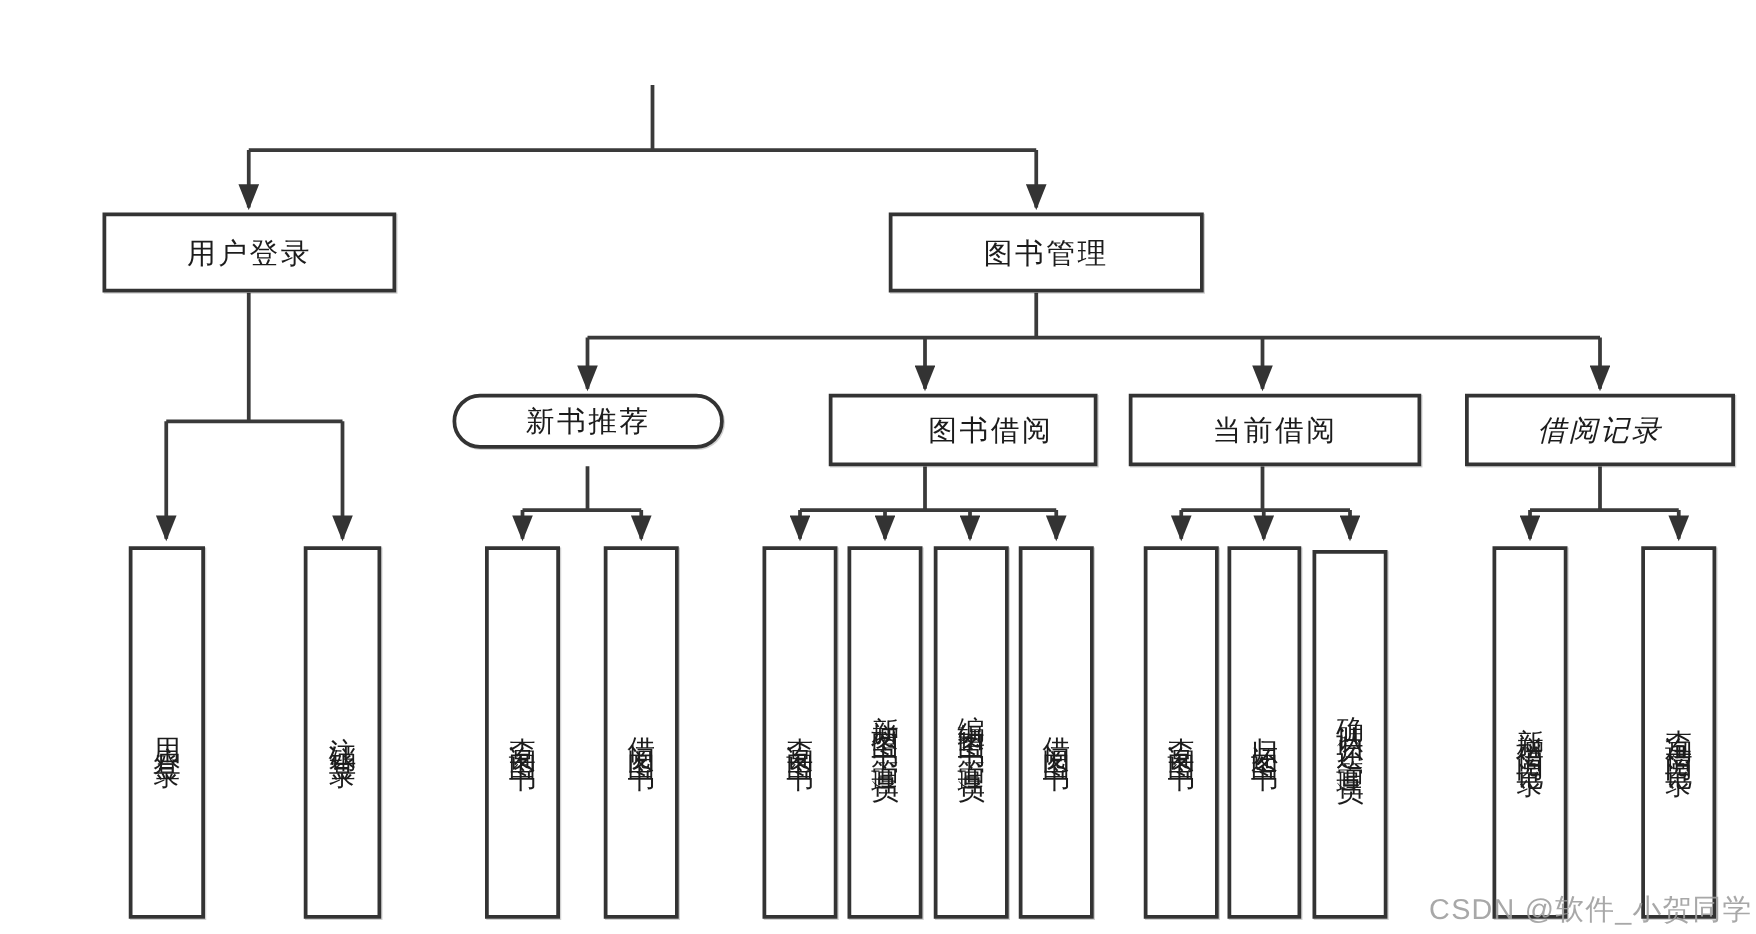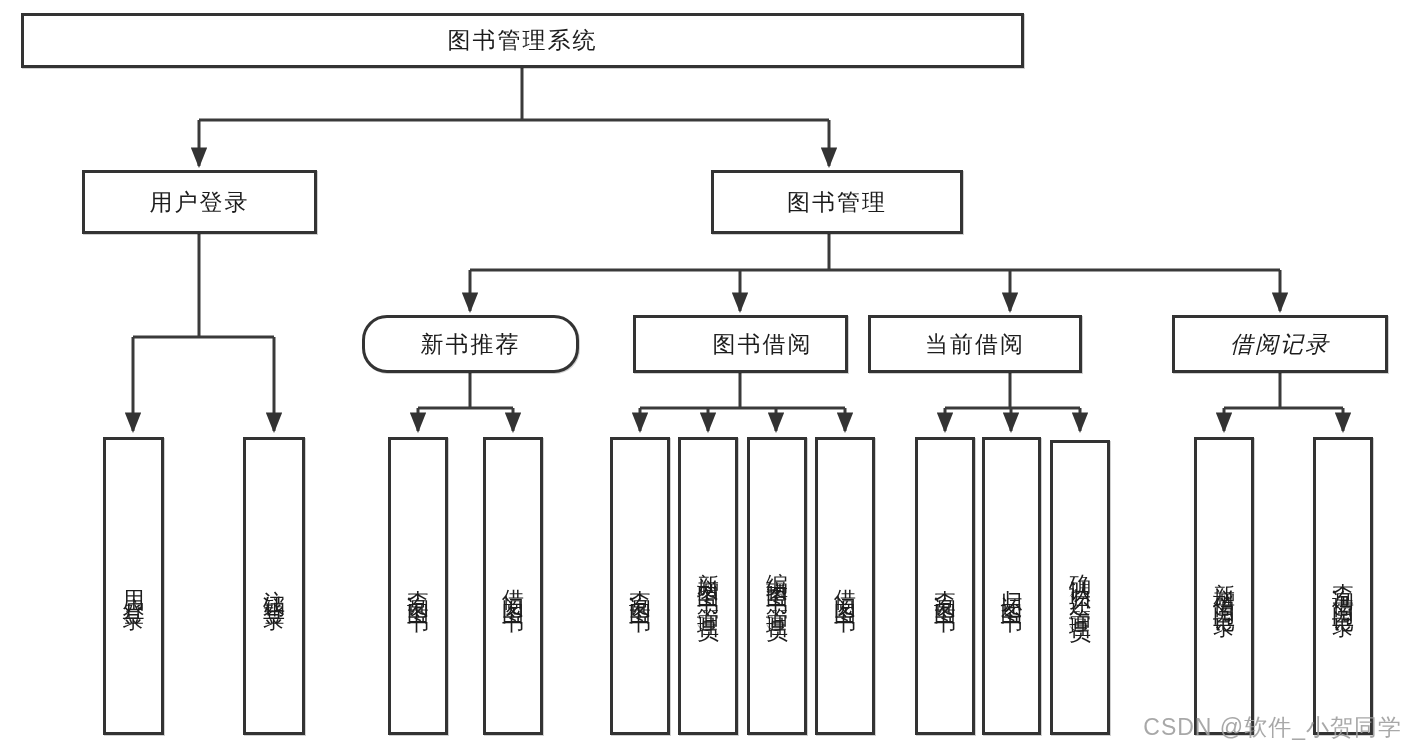--- a/index.html
+++ b/index.html
@@ -83,28 +83,27 @@
     <path fill="none" stroke="#3a3a3a" stroke-width="3" marker-end="url(#ah)" d="M708,408 L708,431"></path>
     <path fill="none" stroke="#3a3a3a" stroke-width="3" marker-end="url(#ah)" d="M776,408 L776,431"></path>
     <path fill="none" stroke="#3a3a3a" stroke-width="3" marker-end="url(#ah)" d="M845,408 L845,431"></path>
     <path fill="none" stroke="#3a3a3a" stroke-width="3" marker-end="url(#ah)" d="M945,408 L945,431"></path>
     <path fill="none" stroke="#3a3a3a" stroke-width="3" marker-end="url(#ah)" d="M1011,408 L1011,431"></path>
     <path fill="none" stroke="#3a3a3a" stroke-width="3" marker-end="url(#ah)" d="M1080,408 L1080,431"></path>
     <path fill="none" stroke="#3a3a3a" stroke-width="3" marker-end="url(#ah)" d="M1224,408 L1224,431"></path>
     <path fill="none" stroke="#3a3a3a" stroke-width="3" marker-end="url(#ah)" d="M1343,408 L1343,431"></path>
   </svg>
 
-  <div class="box h-box" style="left:21px; top:13px; width:1003px; height:55px;">图书管理系统</div>
 
   <div class="box h-box" style="left:82px; top:170px; width:235px; height:64px;">用户登录</div>
   <div class="box h-box" style="left:711px; top:170px; width:252px; height:64px;">图书管理</div>
 
-  <div class="box h-box" style="left:362px; top:315px; width:217px; height:58px;border-radius:25px;">新书推荐</div>
-  <div class="box h-box" style="left:633px; top:315px; width:215px; height:58px;padding-left:44px;">图书借阅</div>
-  <div class="box h-box" style="left:868px; top:315px; width:214px; height:58px;">当前借阅</div>
+  <div class="box h-box" style="left:362px; top:315px; width:217px; height:44px;border-radius:25px;">新书推荐</div>
+  <div class="box h-box" style="left:663px; top:315px; width:215px; height:58px;padding-left:44px;">图书借阅</div>
+  <div class="box h-box" style="left:903px; top:315px; width:234px; height:58px;">当前借阅</div>
   <div class="box h-box" style="left:1172px; top:315px; width:216px; height:58px;font-style:italic;">借阅记录</div>
 
   <div class="box v-box" style="left:103px; top:437px; width:61px; height:298px;">用户登录</div>
   <div class="box v-box" style="left:243px; top:437px; width:62px; height:298px;">注销登录</div>
 
   <div class="box v-box" style="left:388px; top:437px; width:60px; height:298px;">查询图书</div>
   <div class="box v-box" style="left:483px; top:437px; width:60px; height:298px;">借阅图书</div>
 
   <div class="box v-box" style="left:610px; top:437px; width:60px; height:298px;">查询图书</div>
   <div class="box v-box" style="left:678px; top:437px; width:60px; height:298px;">新增图书（管理员）</div>

